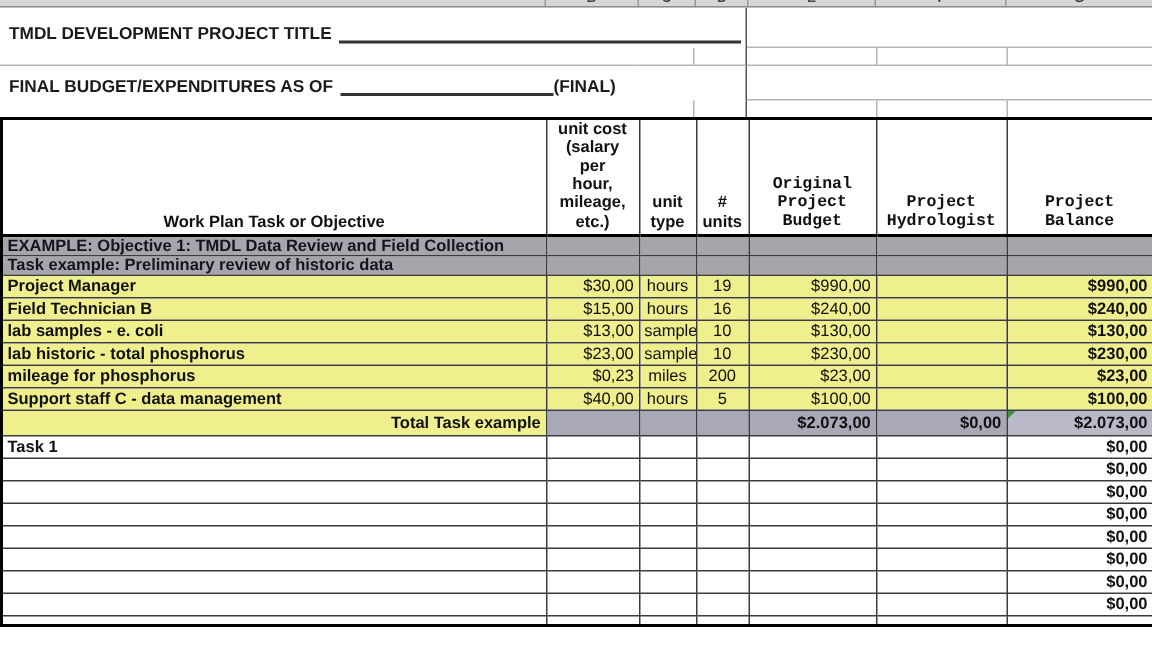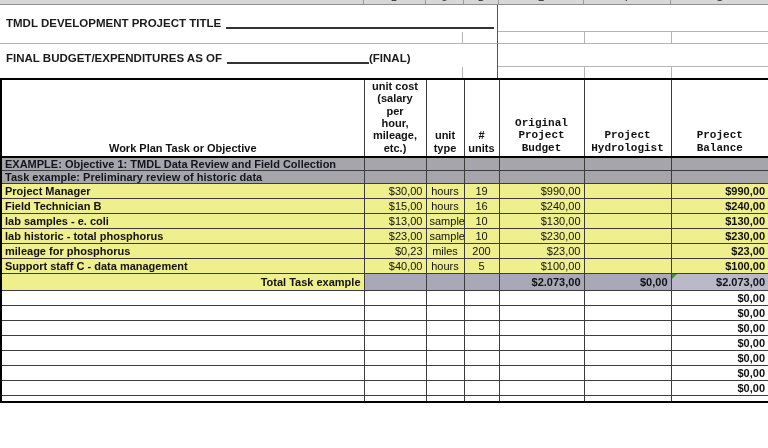--- a/index.html
+++ b/index.html
@@ -218,20 +218,29 @@
         <tr class="totalrow h-total" id="total-example-row">
         <td class="tot-label-y thick-r">Total Task example</td>
         <td class="tot-gray"></td>
         <td class="tot-gray"></td>
         <td class="tot-gray"></td>
         <td class="tot-gray">$2.073,00</td>
         <td class="tot-gray">$0,00</td>
         <td class="tot-bal"><span class="gtri"></span><span>$2.073,00</span></td>
       </tr>
 
+      <tr class="taskrow h-data" id="task1-row">
+        <td class="c-task thick-r">Task 1</td>
+        <td></td>
+          <td></td>
+        <td></td>
+          <td></td>
+        <td></td>
+        <td class="purple">$0,00</td>
+      </tr>
 
       <tr class="taskrow h-data">
     <td class="thick-r"></td>
     <td></td>
     <td></td>
     <td></td>
     <td></td>
     <td></td>
     <td class="purple">$0,00</td>
   </tr>

